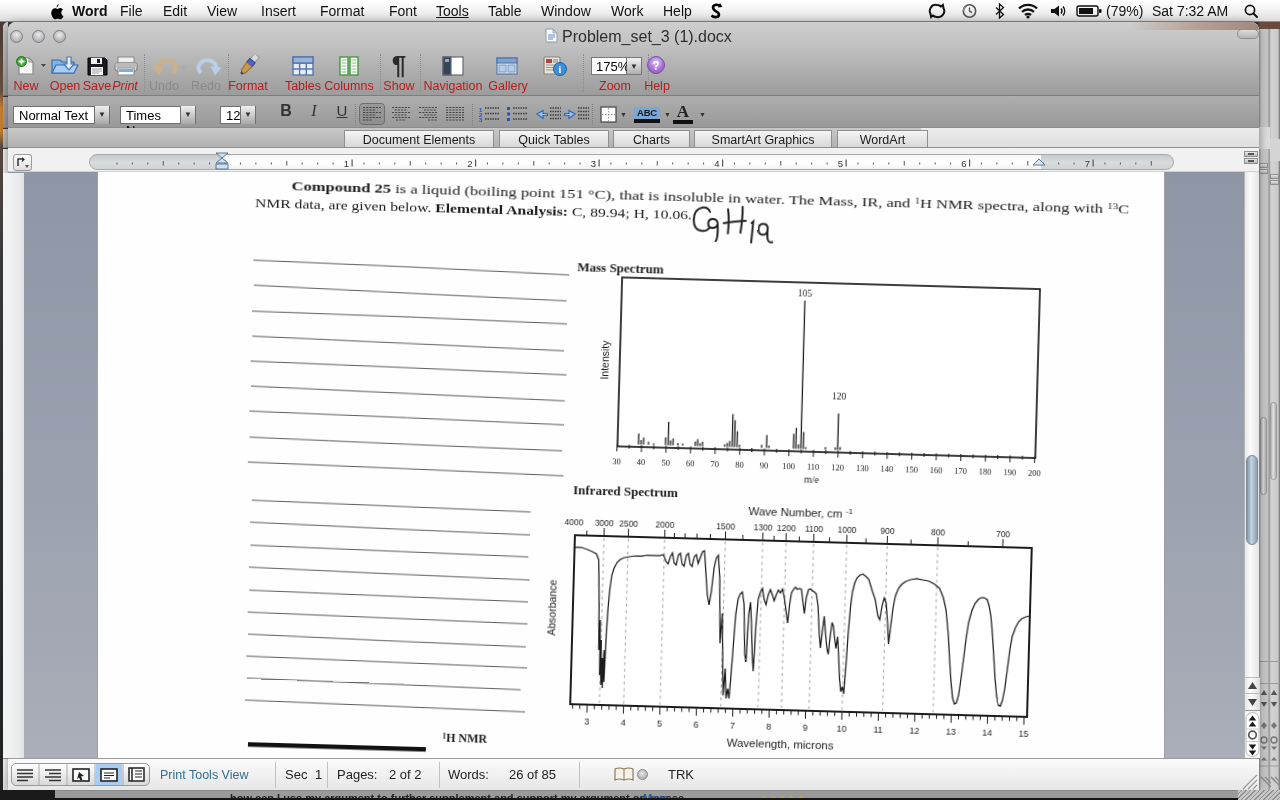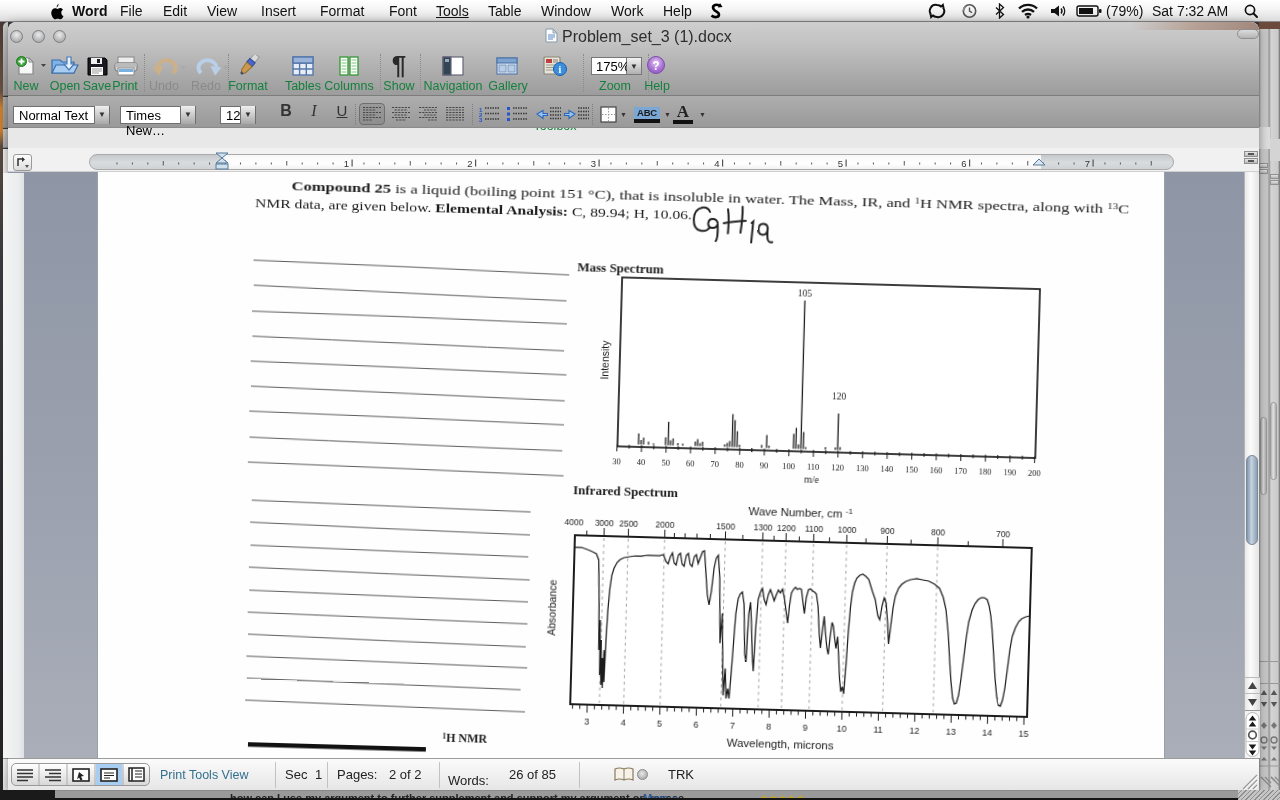--- a/index.html
+++ b/index.html
@@ -29,21 +29,21 @@
     background:linear-gradient(180deg,#cecece 0%,#c2c2c2 30%,#acacac 70%,#9c9c9c 100%);
     border-bottom:1px solid #7d7d7d; }
   .tl { position:absolute; top:8px; width:13px; height:13px; border-radius:50%;
     background:radial-gradient(circle at 50% 35%,#ececec,#b9b9b9 60%,#9d9d9d);
     border:1px solid #7a7f86; }
   #wtitle { left:554px; top:6px; height:16px; font-size:16px; color:#2e2e2e; white-space:nowrap; }
   #pill { left:1229px; top:7px; width:22px; height:10px; border-radius:5px;
     border:1px solid #8f8f8f; background:linear-gradient(180deg,#dcdcdc,#b5b5b5); }
 
   .tbtn { position:absolute; top:33px; text-align:center; font-size:13px; color:#1c1c1c; }
-  .tlabel { position:absolute; top:57px; font-size:12.5px; color:#15803d; text-align:center; }
+  .tlabel { position:absolute; top:57px; font-size:12.5px; color:#b91c1c; text-align:center; }
   .tsep { position:absolute; top:32px; height:38px; border-left:1px dotted #8a8a8a; }
 
   
   #fmtbar { left:0; top:74px; width:1251px; height:32px;
     background:linear-gradient(180deg,#aeaeae,#999999); border-bottom:1px solid #8b8b8b; }
   .combo { position:absolute; top:10px; height:18px; background:#fff; border:1px solid #6f6f6f;
     font-size:13px; color:#000; padding:1px 0 0 5px; }
   .combo .dd { position:absolute; right:0; top:-1px; width:15px; height:18px;
     background:linear-gradient(180deg,#efefef,#a8a8a8); border-left:1px solid #6f6f6f;
     color:#333; font-size:8px; text-align:center; line-height:17px; }
@@ -226,21 +226,21 @@
       <path d="M7 14h10M7 16h10M7 18h7" stroke="#999" stroke-width="1"></path>
     </svg>
     <div class="tlabel" style="left:70px;width:38px;">Save</div>
     <svg class="tbtn" style="left:105px;" width="26" height="22" viewBox="0 0 26 22">
       <rect x="5" y="2" width="16" height="6" fill="#eee" stroke="#888"></rect>
       <rect x="2" y="8" width="22" height="8" rx="2" fill="#d5d5d5" stroke="#777"></rect>
       <rect x="2" y="8" width="22" height="4" rx="2" fill="#bbb"></rect>
       <rect x="5" y="13" width="16" height="7" fill="#fff" stroke="#888"></rect>
       <rect x="6" y="14" width="14" height="3" fill="#7ab0dd"></rect>
     </svg>
-    <div class="tlabel" style="left:99px;width:36px;">Print</div>
+    <div class="tlabel" style="left:99px;width:36px;font-style:italic;">Print</div>
     <div class="tsep" style="left:136px;"></div>
     <svg class="tbtn" style="left:142px;" width="36" height="22" viewBox="0 0 36 22">
       <path d="M8 15 a9 7.5 0 1 1 15 3" fill="none" stroke="#cbb089" stroke-width="4"></path>
       <path d="M2.5 12.5 l11 -1.5 -4.5 9.5z" fill="#cbb089"></path>
       <path d="M30 11 l6 0 -3 4z" fill="#aaa"></path>
     </svg>
     <div class="tlabel" style="left:138px;width:36px;color:#8a8a8a;">Undo</div>
     <svg class="tbtn" style="left:184px;" width="36" height="22" viewBox="0 0 36 22">
       <path d="M24 15 a9 7.5 0 1 0 -15 3" fill="none" stroke="#b9cfe8" stroke-width="4"></path>
       <path d="M29.5 12.5 l-11 -1.5 4.5 9.5z" fill="#b9cfe8"></path>
@@ -387,20 +387,28 @@
       </svg>
       <div class="abs" style="left:612px;top:15px;font-size:7px;color:#333;">▼</div>
       <div class="abs" style="left:626px;top:11px;width:26px;height:12px;background:#7aa7d6;font-size:9.5px;font-weight:bold;color:#1a1a1a;text-align:center;line-height:12px;letter-spacing:-0.2px;">ABC</div>
       <div class="abs" style="left:626px;top:23px;width:26px;height:4px;background:#111;"></div>
       <div class="abs" style="left:656px;top:15px;font-size:7px;color:#333;">▼</div>
       <div class="abs" style="left:666px;top:6px;width:18px;height:17px;font-size:17px;font-weight:bold;color:#222;text-align:center;font-family:'Liberation Serif',serif;">A</div>
       <div class="abs" style="left:665px;top:24px;width:20px;height:4px;background:#111;"></div>
       <div class="abs" style="left:691px;top:15px;font-size:7px;color:#333;">▼</div>
     </div>
 
+    <div class="abs" id="gallery">
+      <div class="grest"></div>
+      <div class="gtab" style="left:336px; width:150px;">Document Elements</div>
+      <div class="gtab" style="left:491px; width:110px;">Quick Tables</div>
+      <div class="gtab" style="left:605px; width:77px;">Charts</div>
+      <div class="gtab" style="left:686px; width:138px;">SmartArt Graphics</div>
+      <div class="gtab" style="left:829px; width:91px;">WordArt</div>
+    </div>
 
     <div class="abs" id="rulerbar">
       <div class="abs" id="tabsel">
         <svg width="17" height="15" viewBox="0 0 17 15">
           <path d="M4 11 V4 h6" fill="none" stroke="#333" stroke-width="1.5"></path>
           <path d="M8 2 l3 2.5 -3 2.5z" fill="#333"></path>
           <path d="M11 10 l4 0 -2 3z" fill="#555"></path>
         </svg>
       </div>
       <div class="abs" id="ruler">
@@ -802,21 +810,21 @@
         </g>
       </svg>
       <div class="abs" style="left:152px;top:9px;color:#33708f;font-size:12.5px;">Print Tools View</div>
       <div class="ssep" style="left:267px;"></div>
       <div class="abs" style="left:277px;top:8px;">Sec</div>
       <div class="abs" style="left:307px;top:8px;">1</div>
       <div class="ssep" style="left:319px;"></div>
       <div class="abs" style="left:329px;top:8px;">Pages:</div>
       <div class="abs" style="left:381px;top:8px;">2 of 2</div>
       <div class="ssep" style="left:431px;"></div>
-      <div class="abs" style="left:440px;top:8px;margin-top:6px;">Words:</div>
+      <div class="abs" style="left:440px;top:8px;">Words:</div>
       <div class="abs" style="left:501px;top:8px;">26 of 85</div>
       <div class="ssep" style="left:571px;"></div>
       <svg class="abs" style="left:605px;top:7px" width="22" height="17" viewBox="0 0 22 17">
         <path d="M2 3 q4.5-2 9 0 q4.5-2 9 0 v11 q-4.5-2-9 0 q-4.5-2-9 0z" fill="#f6f2ea" stroke="#8a7a5a" stroke-width="1.2"></path>
         <path d="M11 3 v11" stroke="#8a7a5a" stroke-width="1"></path>
       </svg>
       <div class="abs" style="left:629px;top:10px;width:11px;height:11px;border-radius:50%;background:radial-gradient(circle at 45% 40%,#e8e8e8,#9a9a9a);border:1px solid #888;"></div>
       <div class="abs" style="left:645px;top:8px;margin-left:15px;">TRK</div>
       <svg class="abs" style="left:1233px;top:14px" width="18" height="18" viewBox="0 0 18 18">
         <g stroke="#9a9a9a" stroke-width="1.2">

